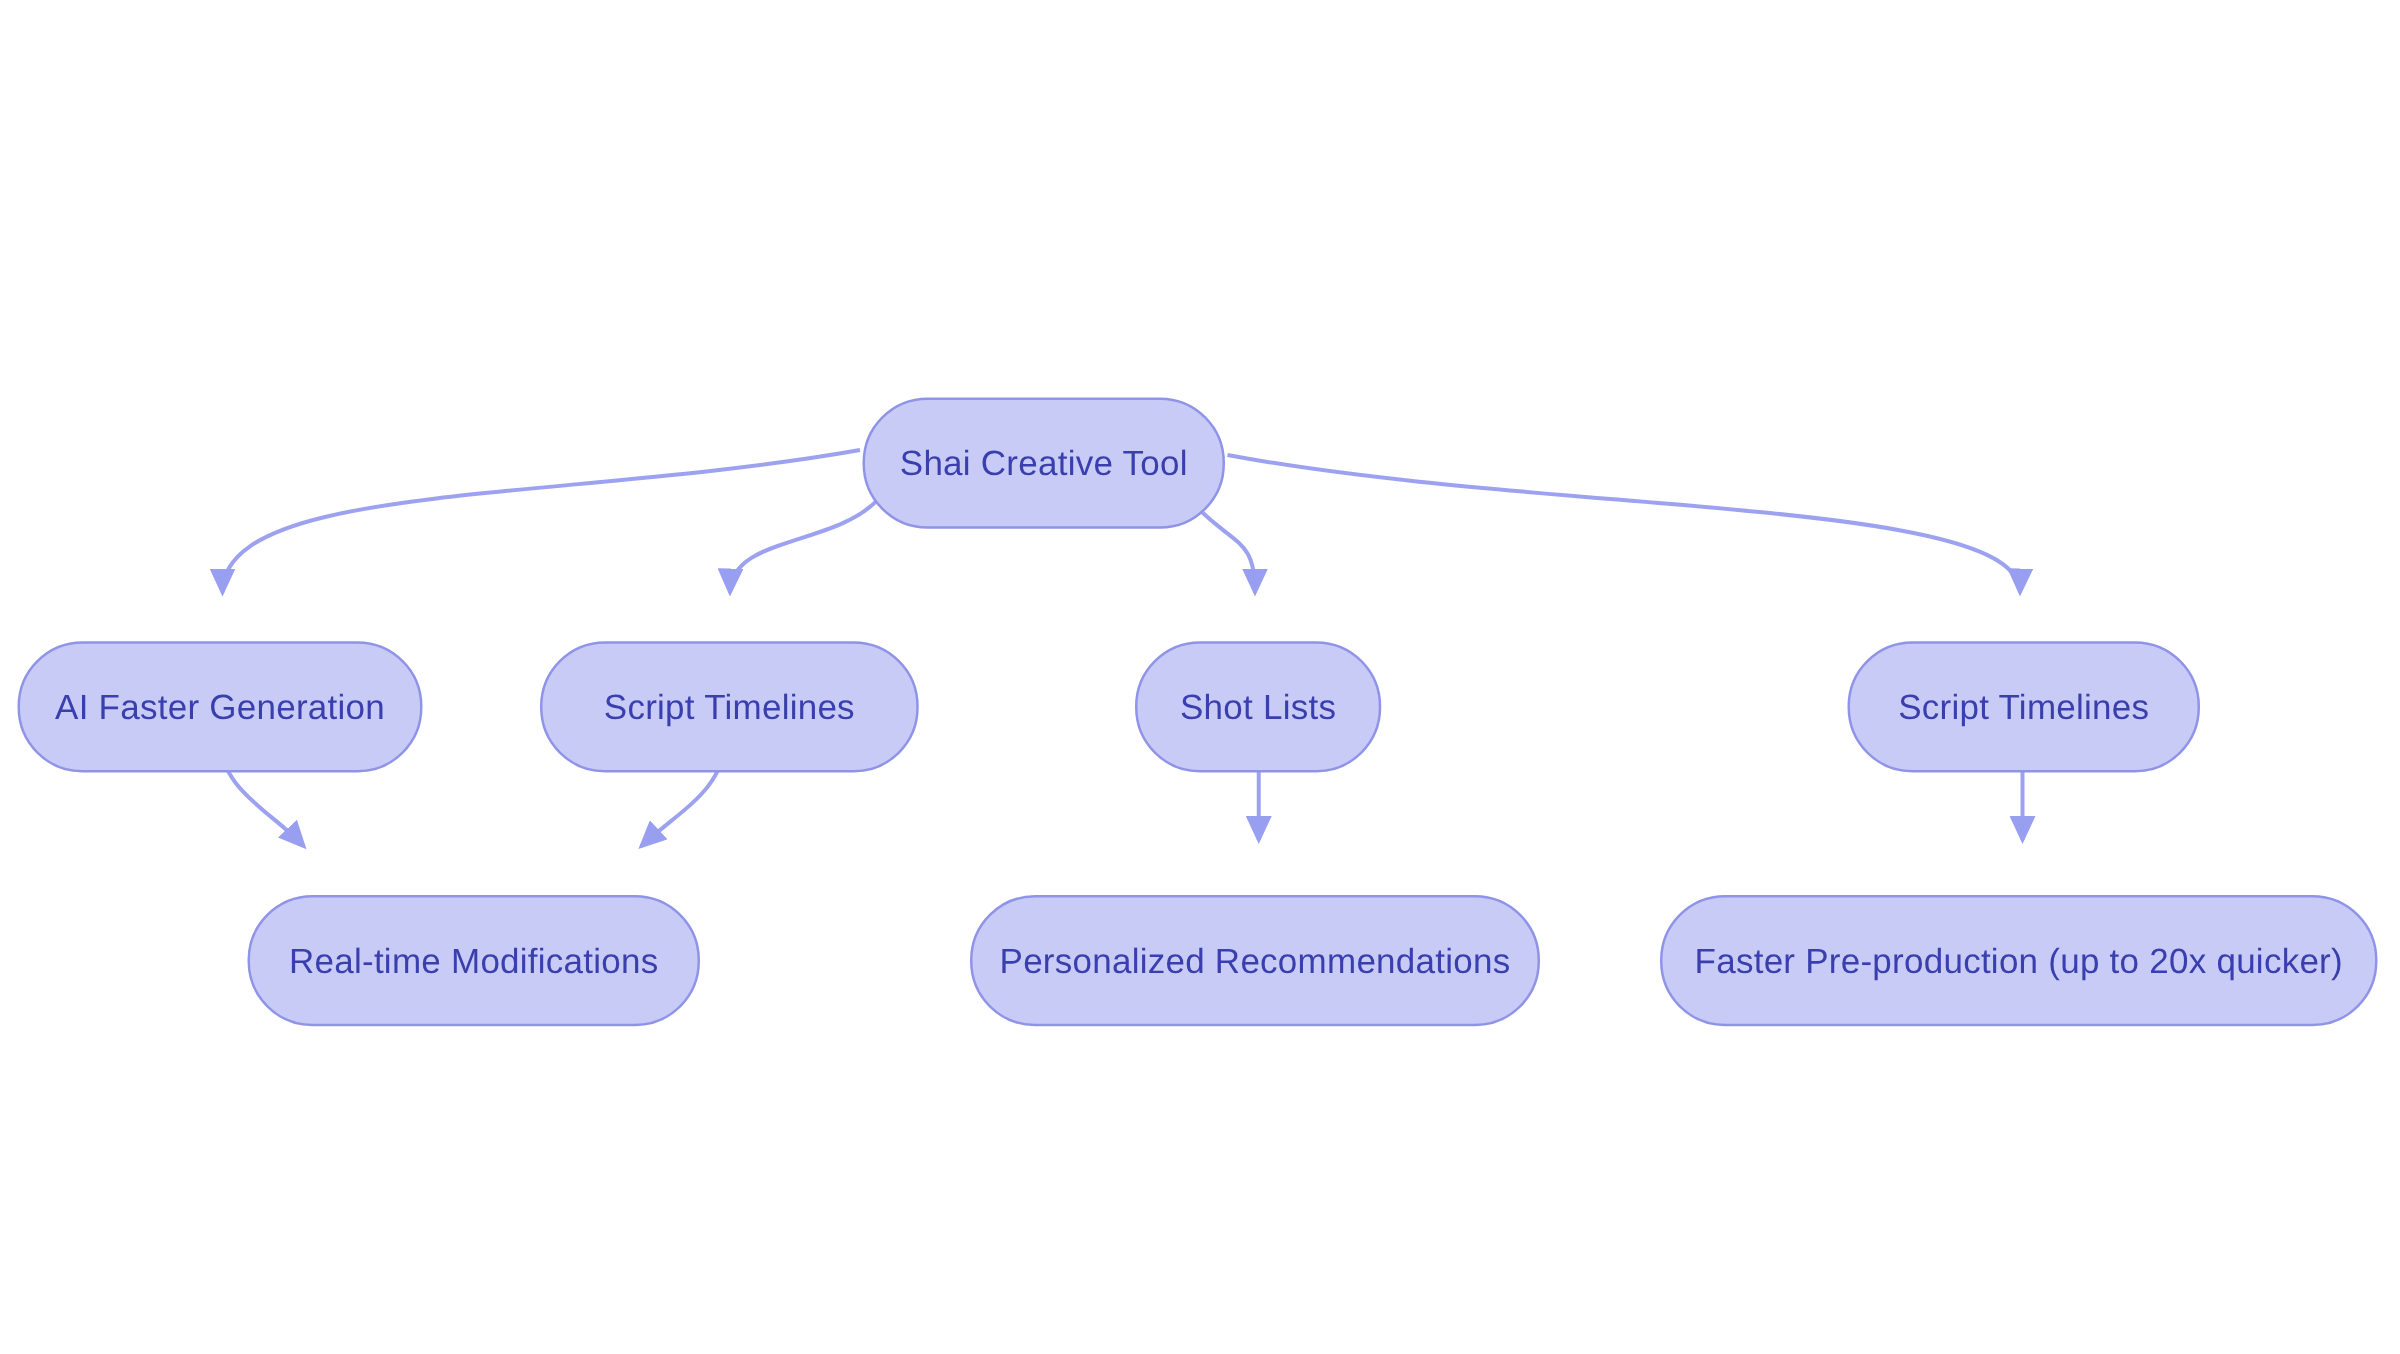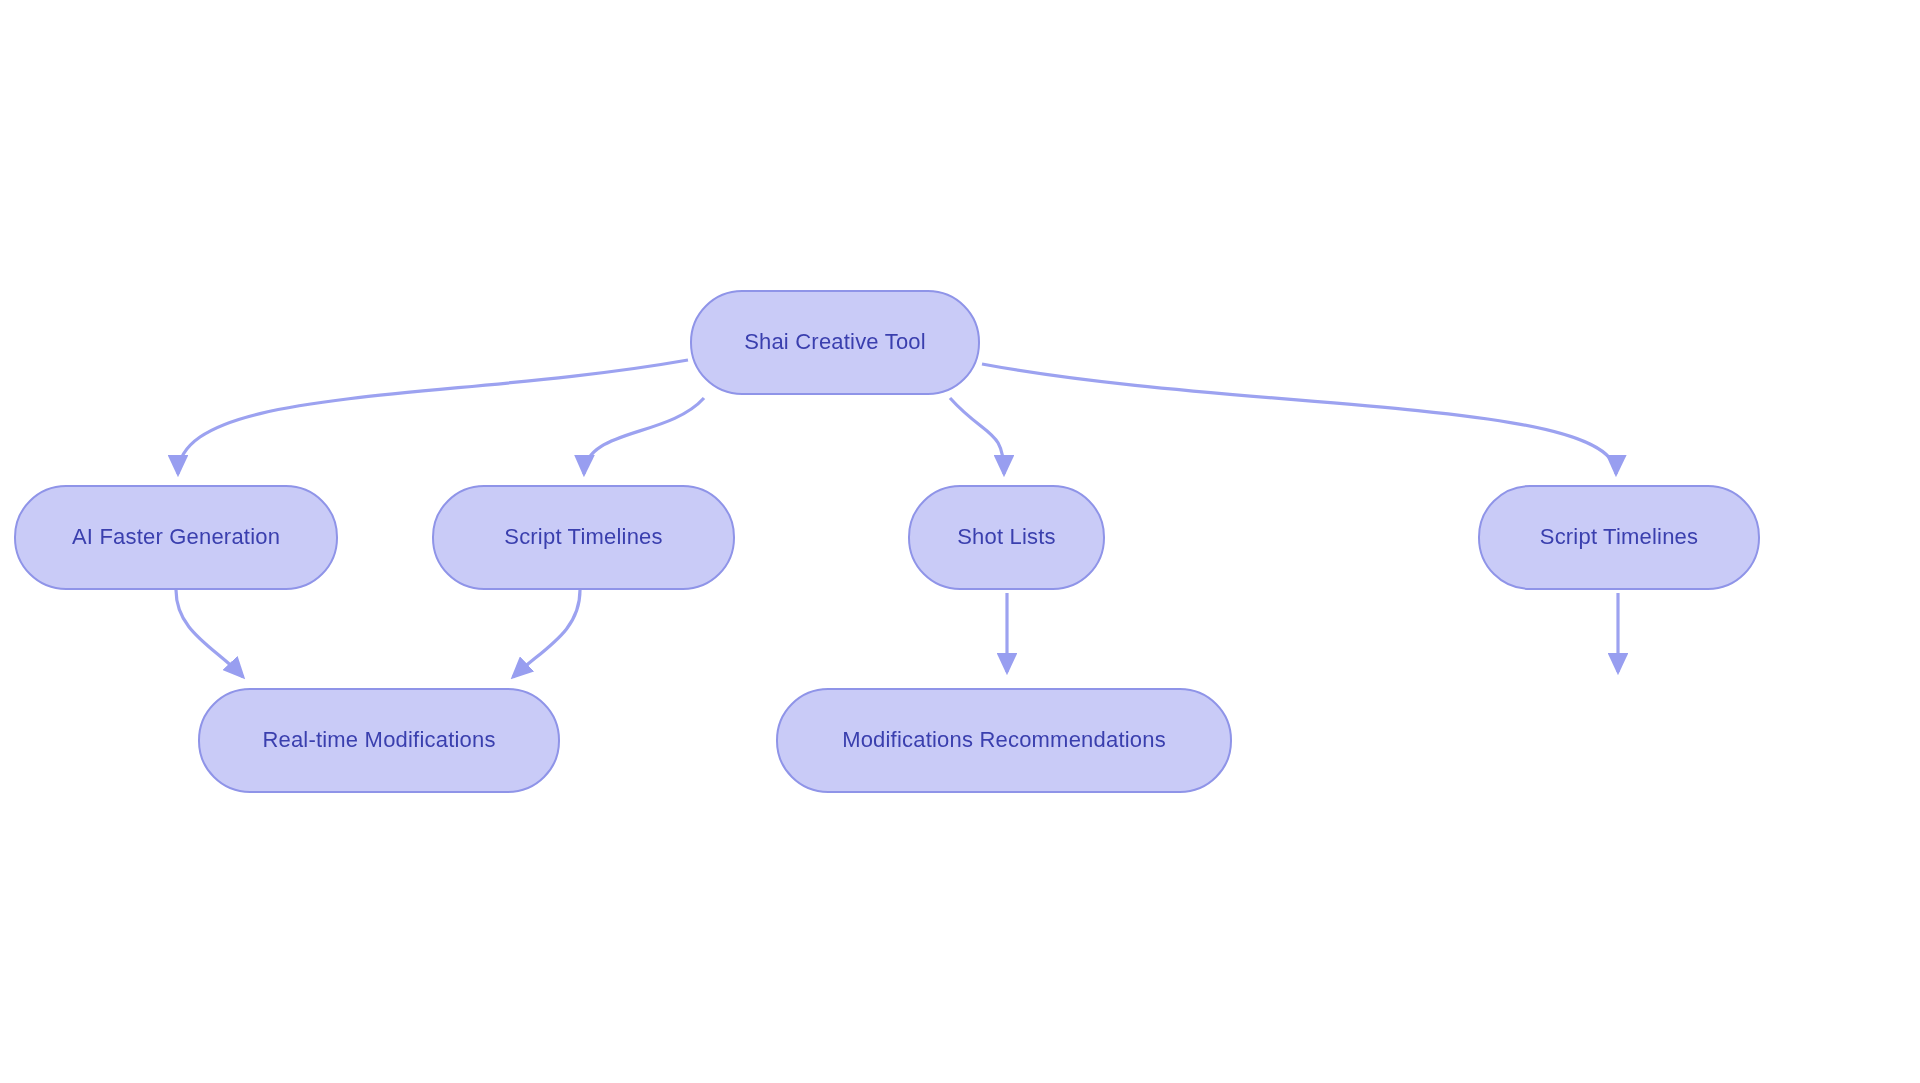--- a/index.html
+++ b/index.html
@@ -19,27 +19,28 @@
   }
   #canvas{position:absolute;inset:0;width:1920px;height:1083px;}
   svg.edges{position:absolute;left:0;top:0;width:1920px;height:1083px;pointer-events:none;}
   svg.edges path, svg.edges line{fill:none;stroke:var(--edge-color);stroke-width:3.2;}
   .node{
     position:absolute;
     background:var(--node-fill);
     border:2px solid var(--node-border);
     border-radius:52px;
     color:var(--text-color);
-    font-size:22px;
+    font-size:28px;
     line-height:1.2;
     display:flex;align-items:center;justify-content:center;
     text-align:left;
     box-sizing:border-box;
     white-space:nowrap;
     letter-spacing:0.2px;
+    margin-top:28px;
   }
   .n-shai        {left:690px; top:290px; width:290px; height:105px;}
   .n-ai          {left:14px;  top:485px; width:324px; height:105px;}
   .n-script      {left:432px; top:485px; width:303px; height:105px;}
   .n-shot        {left:908px; top:485px; width:197px; height:105px;}
   .n-project     {left:1478px;top:485px; width:282px; height:105px;}
   .n-realtime    {left:198px; top:688px; width:362px; height:105px;}
   .n-personalized{left:776px; top:688px; width:456px; height:105px;}
   .n-faster      {left:1328px;top:688px; width:574px; height:105px;}
 </style>
@@ -82,17 +83,20 @@
 
   <div class="node n-project">
     <span>Script Timelines</span>
   </div>
 
   <div class="node n-realtime">
     <span>Real-time Modifications</span>
   </div>
 
   <div class="node n-personalized">
-    <span>Modifications Recommendations</span>
+    <span>Personalized Recommendations</span>
   </div>
 
+  <div class="node n-faster">
+    <span>Faster Pre-production (up to 20x quicker)</span>
+  </div>
 
 </div>
 
 </body></html>

